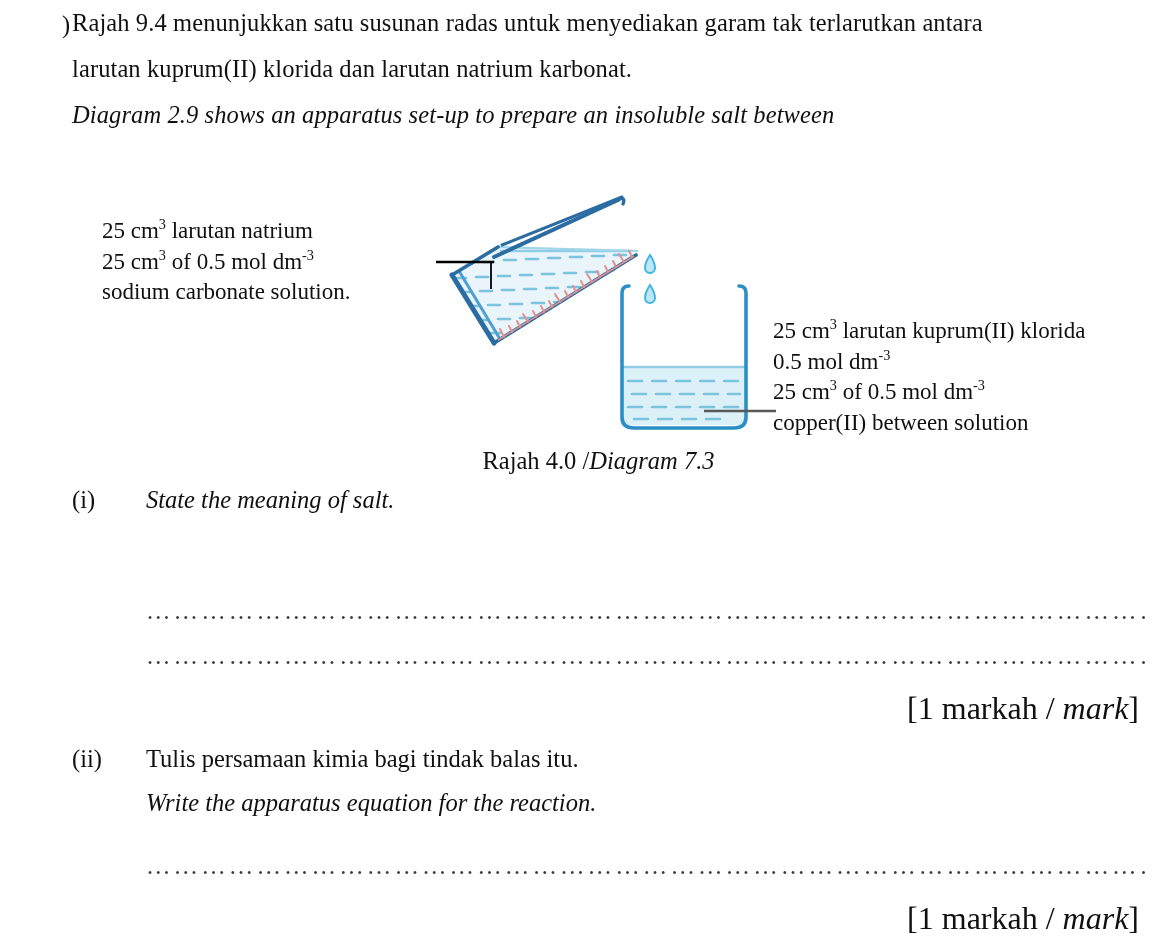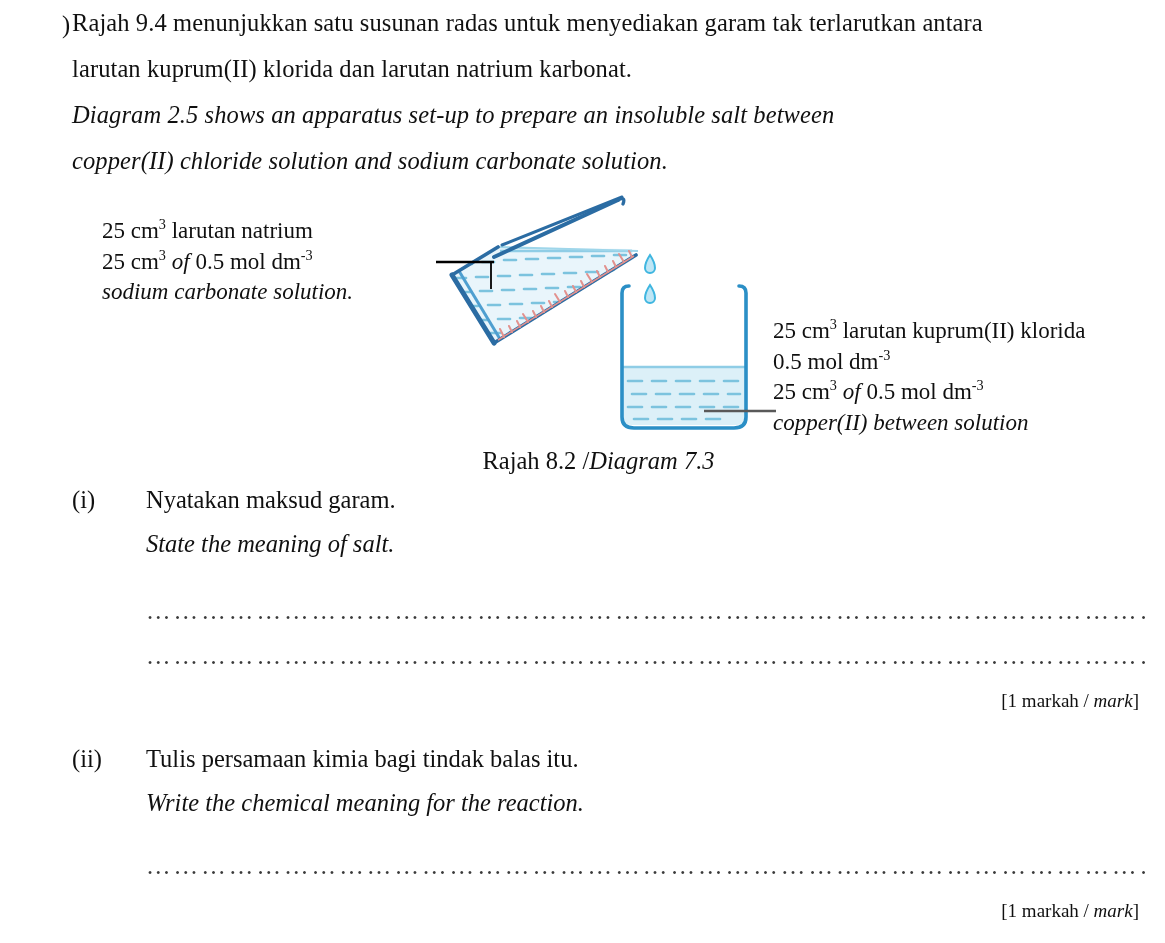--- a/index.html
+++ b/index.html
@@ -16,21 +16,21 @@
     position: relative;
     overflow: hidden;
   }
   .page {
     position: relative;
     width: 1165px;
     height: 943px;
   }
 
   
-  .ital { font-style: italic; }
+  .ital { }
   .sup {
     font-size: 0.62em;
     vertical-align: super;
     line-height: 0;
   }
 
   
   .stem {
     position: absolute;
     left: 72px;
@@ -123,36 +123,35 @@
     font-size: 24.5px;
     letter-spacing: 3.1px;
     white-space: nowrap;
     line-height: 22px;
   }
 
   
   .marks {
     position: absolute;
     right: 26px;
-    font-size: 19px;
+    font-size: 32px;
     white-space: nowrap;
   }
   .marks .mk-en { font-style: italic; }
 </style>
 </head>
 <body>
 
 <div class="page">
 
   <div class="stem">
     <div class="part-letter">)</div>
     <div class="stem-line">Rajah 9.4 menunjukkan satu susunan radas untuk menyediakan garam tak terlarutkan antara</div>
     <div class="stem-line">larutan kuprum(II) klorida dan larutan natrium karbonat.</div>
-    <div class="stem-line en">Diagram 2.5 shows an apparatus set-up to prepare an insoluble salt between</div>
-    <div class="stem-line en">copper(II) chloride solution and sodium carbonate solution.</div>
+    <div class="stem-line en">Diagram 2.9 shows an apparatus set-up to prepare an insoluble salt between</div>
   </div>
 
   <div class="figure">
 
     <div class="label label-left">
       <div><span>25 cm</span><span class="sup">3</span><span> larutan natrium</span></div>
       <div><span>25 cm</span><span class="sup">3</span><span class="ital"> of </span><span>0.5 mol dm</span><span class="sup">-3</span></div>
       <div class="ital">sodium carbonate solution.</div>
     </div>
 
@@ -305,41 +304,40 @@
       <g>
         <line x1="-90" y1="77" x2="58" y2="77" stroke="#000000" stroke-width="2.6"></line>
         <line x1="55" y1="77" x2="55" y2="104" stroke="#000000" stroke-width="1.8"></line>
       </g>
       <g>
         <line x1="268" y1="226" x2="350" y2="226" stroke="#595959" stroke-width="2.6"></line>
       </g>
     </svg>
 
     <div class="fig-caption">
-      <span>Rajah 8.2 /</span><span class="cap-en">Diagram 7.3</span>
+      <span>Rajah 4.0 /</span><span class="cap-en">Diagram 7.3</span>
     </div>
   </div>
 
   <div class="subq" style="top:478px;">
     <div class="rn">(i)</div>
-    <div class="qtext">Nyatakan maksud garam.</div>
     <div class="qtext en">State the meaning of salt.</div>
   </div>
 
   <div class="dotline" style="top:600px;">…………………………………………………………………………………………………………………</div>
   <div class="dotline" style="top:645px;">…………………………………………………………………………………………………………………</div>
 
   <div class="marks" style="top:690px;">
     <span>[1 markah / </span><span class="mk-en">mark</span><span>]</span>
   </div>
 
   <div class="subq" style="top:737px;">
     <div class="rn">(ii)</div>
     <div class="qtext">Tulis persamaan kimia bagi tindak balas itu.</div>
-    <div class="qtext en">Write the chemical meaning for the reaction.</div>
+    <div class="qtext en">Write the apparatus equation for the reaction.</div>
   </div>
 
   <div class="dotline" style="top:855px;">…………………………………………………………………………………………………………………</div>
 
   <div class="marks" style="top:900px;">
     <span>[1 markah / </span><span class="mk-en">mark</span><span>]</span>
   </div>
 
 </div>
 

